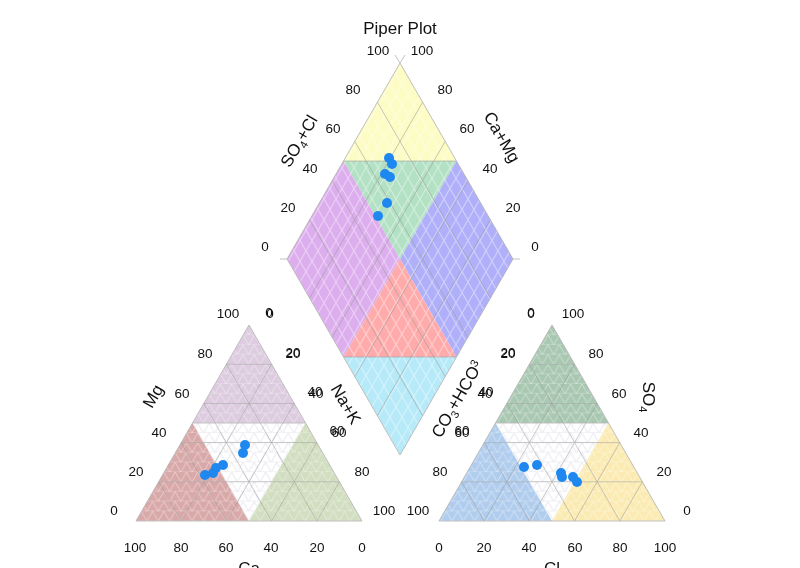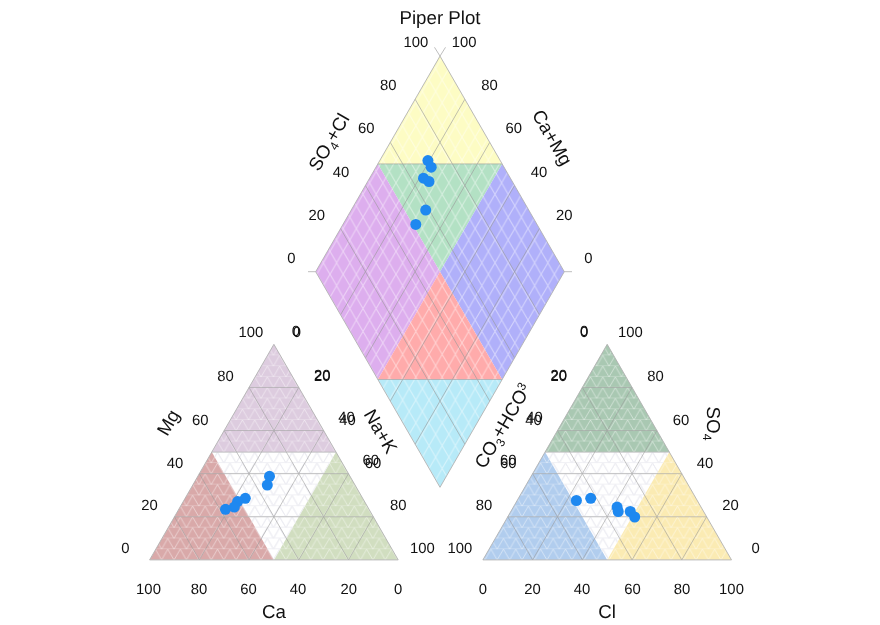--- a/index.html
+++ b/index.html
@@ -1,17 +1,17 @@
 <!DOCTYPE html>
 <html><head>
 <meta charset="utf-8">
 <style>
   html, body { margin:0; padding:0; background:#ffffff; }
   body { width:800px; height:568px; overflow:hidden; font-family:"Liberation Sans", "DejaVu Sans", sans-serif; }
-  #chart { position:absolute; left:0; top:0; width:800px; height:404px; }
+  #chart { position:absolute; left:0; top:12px; width:800px; height:404px; }
   svg text { font-family:"Liberation Sans", "DejaVu Sans", sans-serif; fill:#111; }
   .tick { font-size:13.5px; }
   .axlabel { font-size:17px; }
   .title { font-size:17px; }
 </style>
 </head>
 <body>
 
 <div id="chart">
 <svg width="800" height="568" viewBox="0 0 800 568" xmlns="http://www.w3.org/2000/svg">

